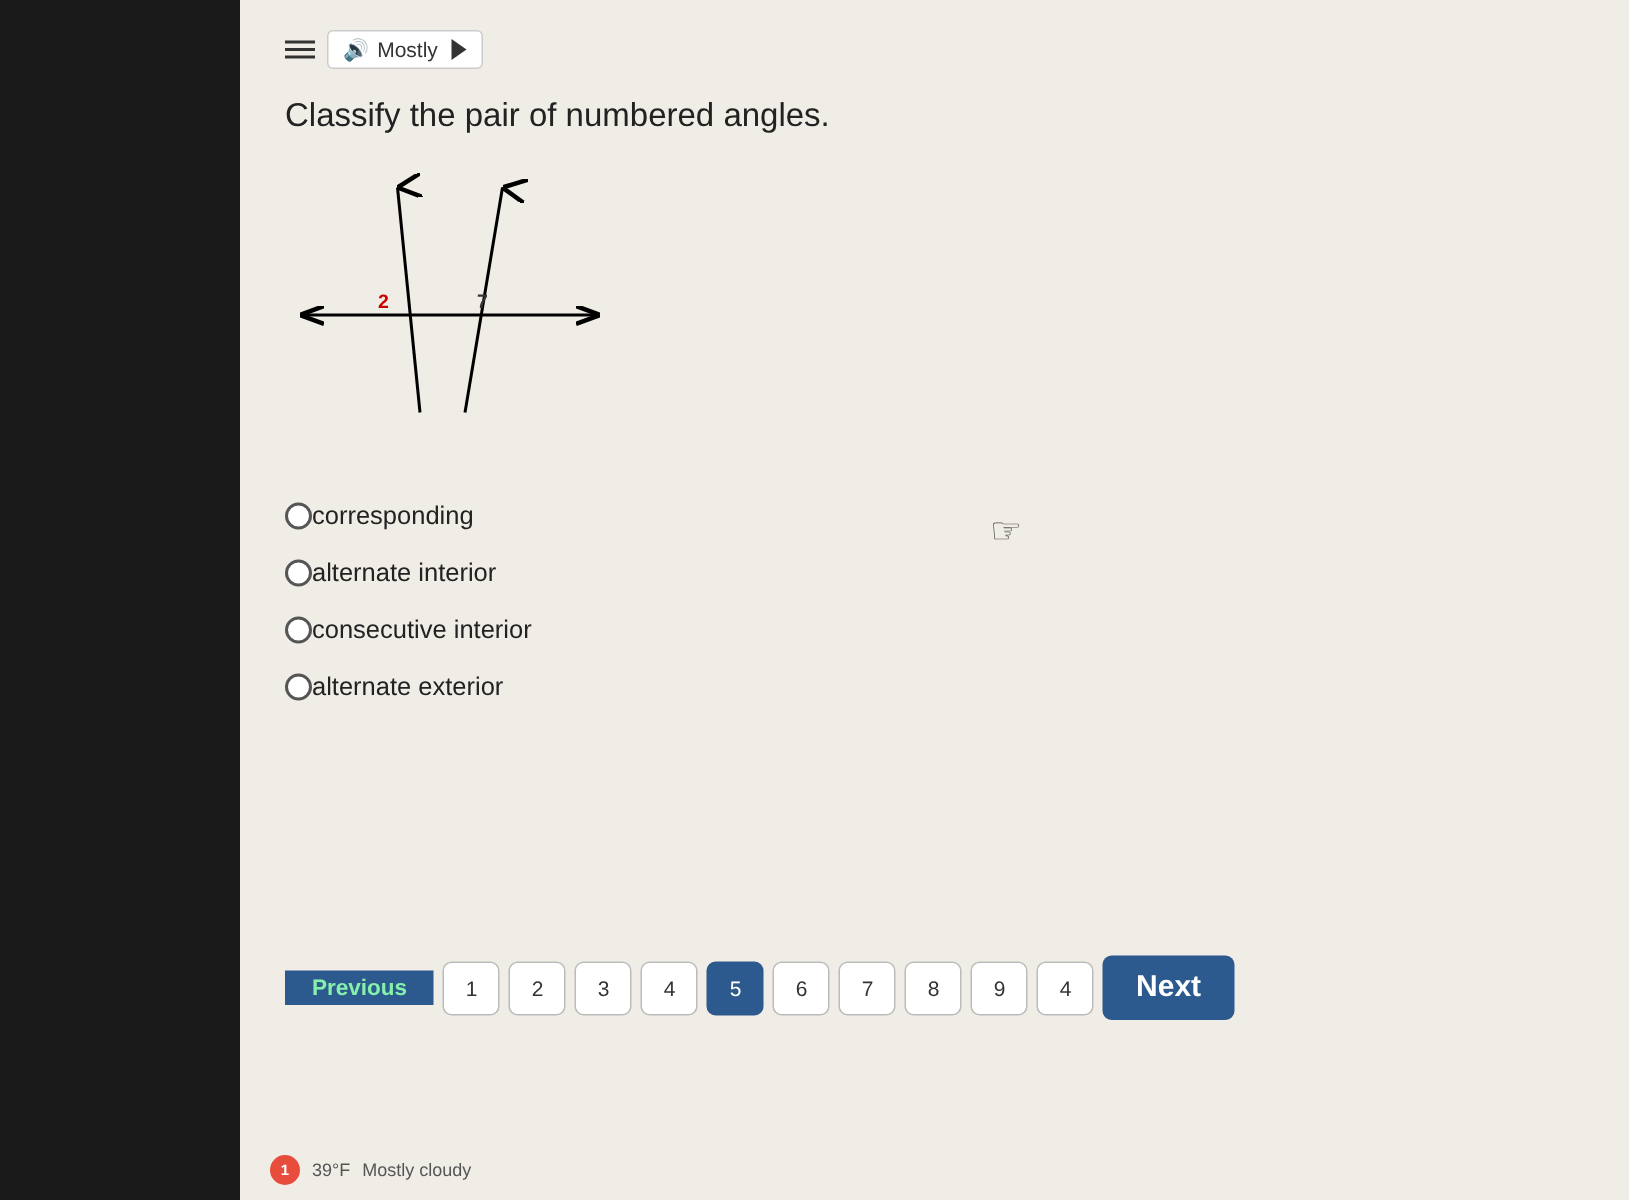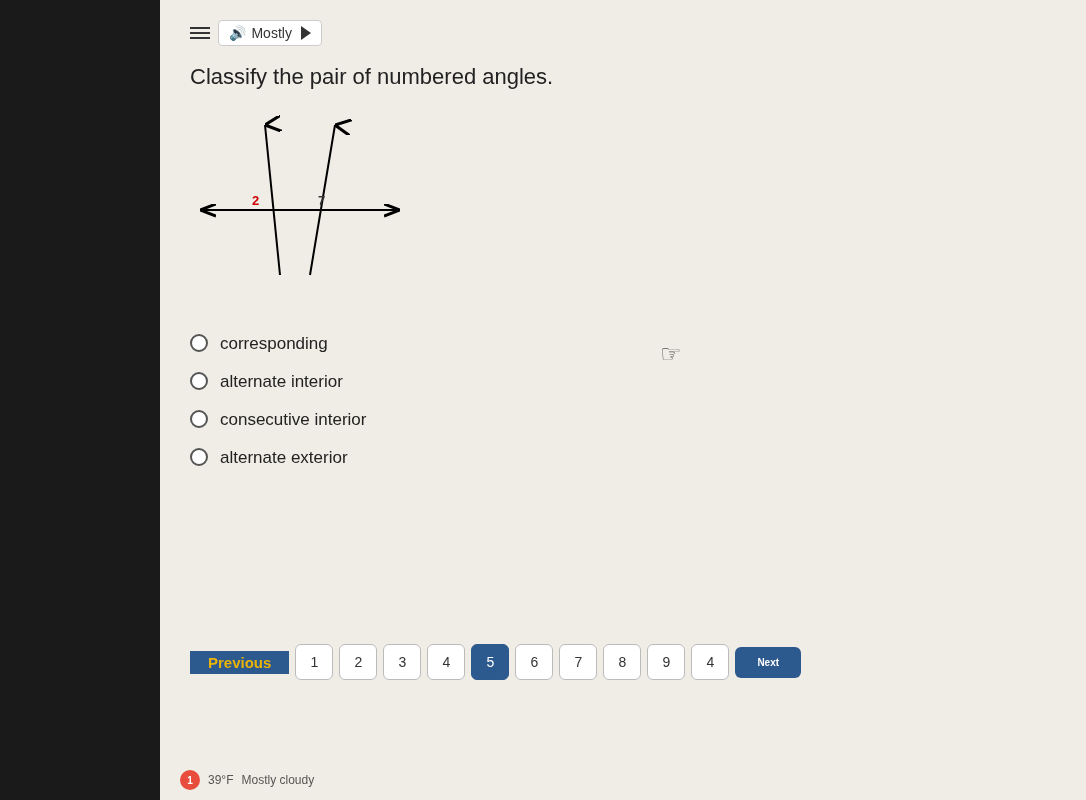--- a/index.html
+++ b/index.html
@@ -95,21 +95,21 @@
     .options-list {
       list-style: none;
       display: flex;
       flex-direction: column;
       gap: 18px;
       margin-bottom: 40px;
     }
 
     .option-item {
       display: flex;
-      gap: 12px;
+      align-items: center;
       font-size: 17px;
       color: #222;
       cursor: pointer;
     }
 
     .radio-circle {
       width: 18px;
       height: 18px;
       border-radius: 50%;
       border: 2px solid #555;
@@ -121,36 +121,36 @@
       display: flex;
       align-items: center;
       gap: 6px;
       position: absolute;
       bottom: 120px;
       left: 30px;
     }
 
     .nav-btn-prev {
       background: #2d5a8e;
-      color: #eab308;
+      color: #86efac;
       border: none;
       border-radius: 0;
       padding: 3px 18px;
       font-size: 15px;
       font-weight: bold;
       cursor: pointer;
     }
 
     .nav-btn-next {
       background: #2d5a8e;
       color: white;
       border: none;
       border-radius: 6px;
       padding: 10px 22px;
-      font-size: 10px;
+      font-size: 20px;
       font-weight: bold;
       cursor: pointer;
     }
 
     .page-num-btn {
       background: white;
       color: #333;
       border: 1px solid #bbb;
       border-radius: 6px;
       padding: 9px 13px;

